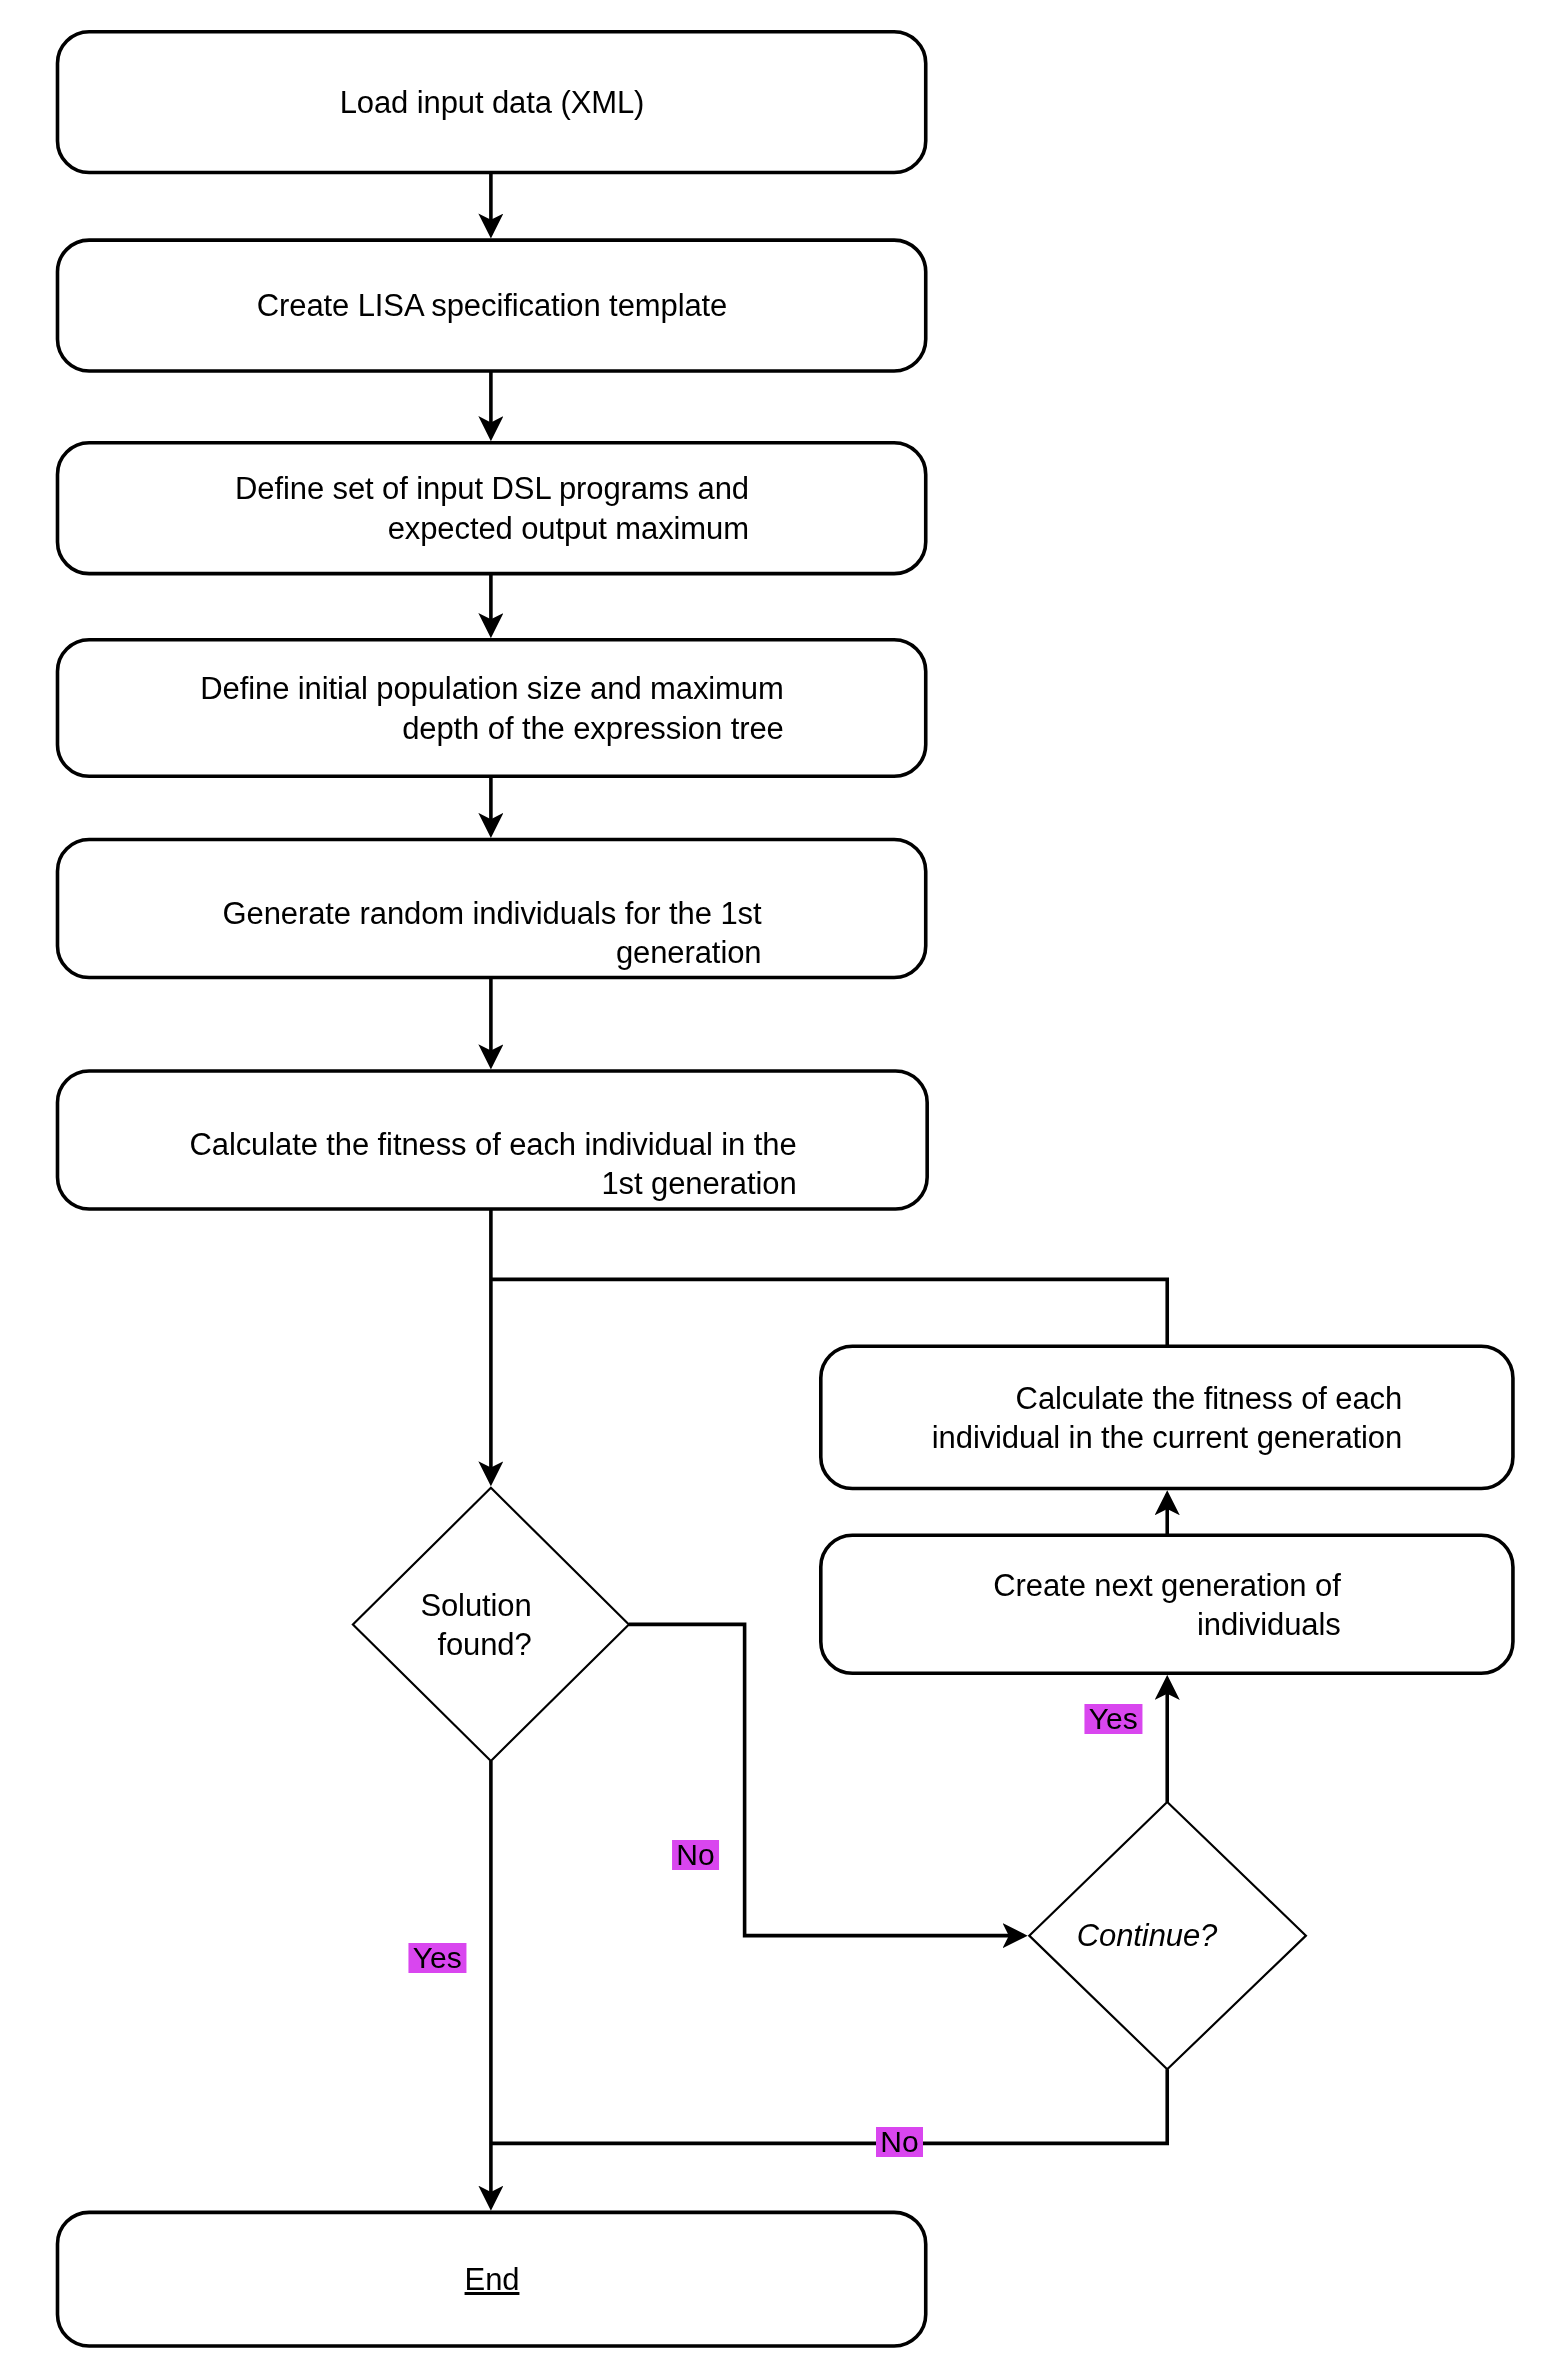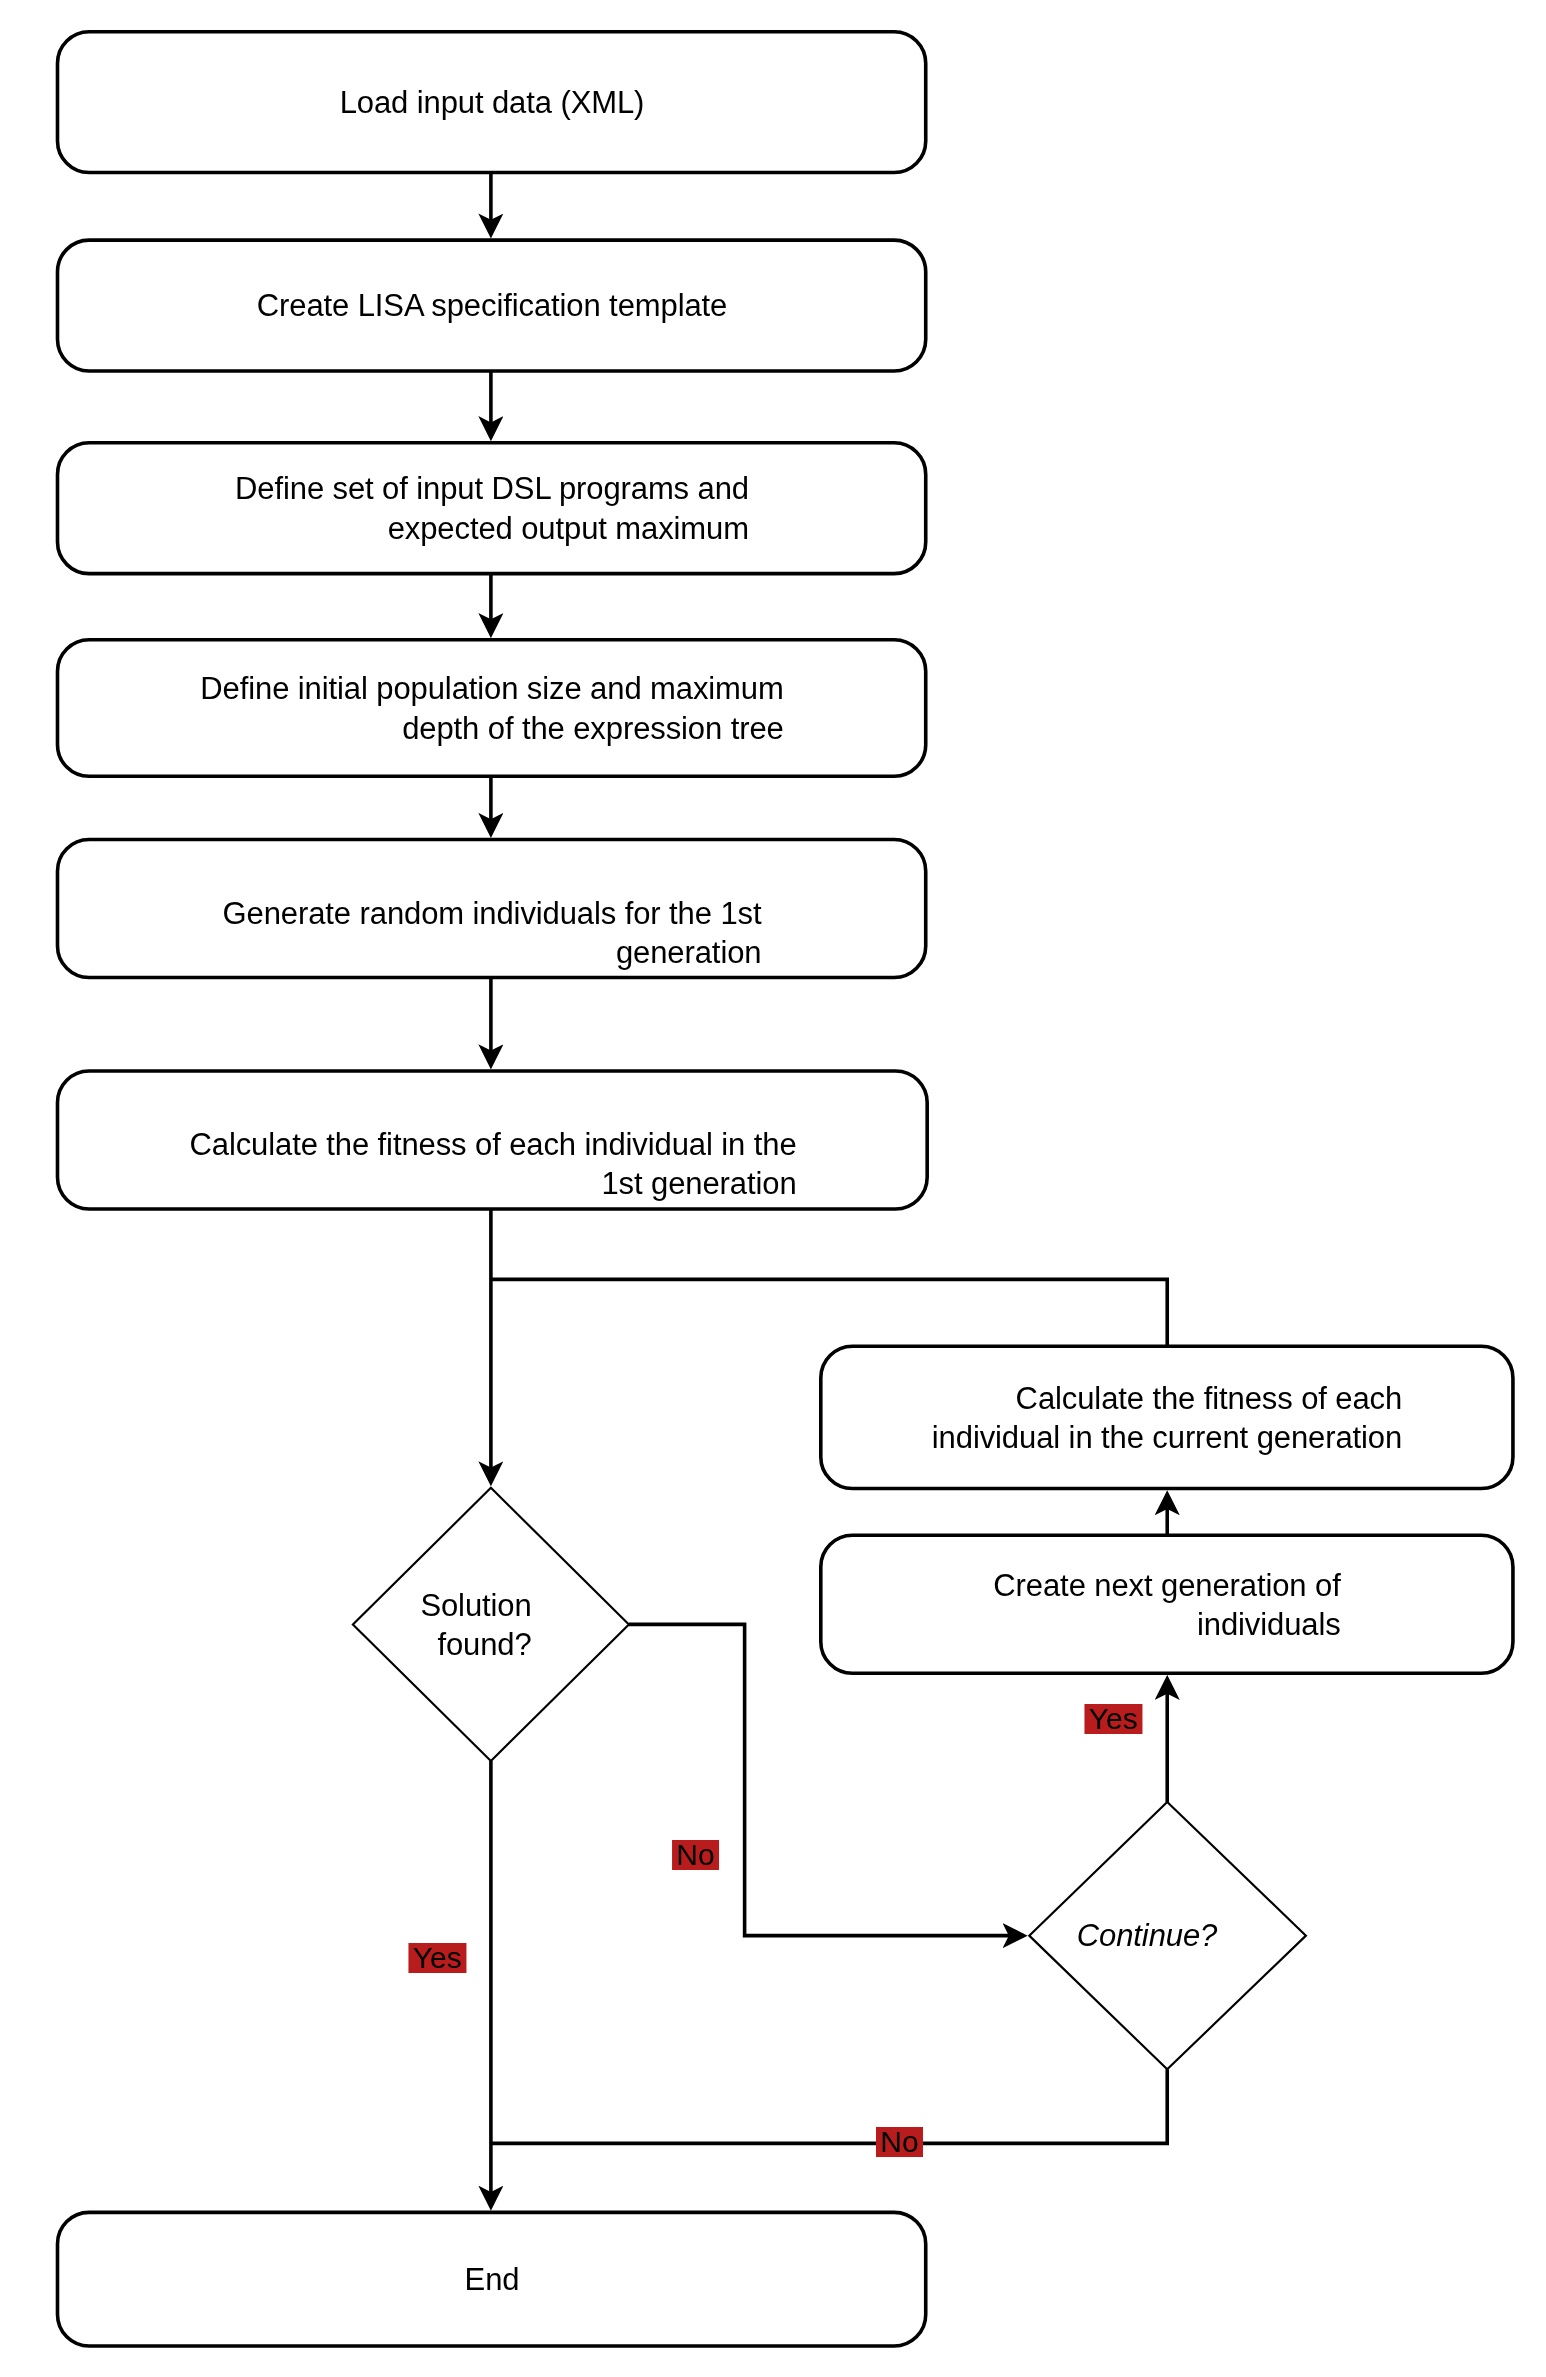--- a/index.html
+++ b/index.html
@@ -53,21 +53,21 @@
     align-items: center;
     justify-content: center;
     white-space: pre-line;
     letter-spacing: -0.1px;
   }
   .edge-label {
     position: absolute;
     color: #000000;
     font-size: 30px;
     font-family: "Liberation Sans", sans-serif;
-    background: #b91c1c;
+    background: #d946ef;
     padding: 0 4.3px;
     line-height: 1;
   }
 </style>
 </head>
 <body>
 
 <div id="canvas">
 
   <svg id="flow-svg" viewBox="0 0 2151 3307">
@@ -144,21 +144,21 @@
 found?</div>
 
   <div class="node-label" style="left:821px; top:1347px; width:692px; height:142px;">Calculate the fitness of each
 individual in the current generation</div>
 
   <div class="node-label" style="left:821px; top:1536px; width:692px; height:138px;">Create next generation of
 individuals</div>
 
   <div class="node-label" style="left:1009px; top:1900px; width:276px; height:72px;font-style:italic;">Continue?</div>
 
-  <div class="node-label" style="left:58px; top:2213px; width:868px; height:134px;">End</div>
+  <div class="node-label" style="left:58px; top:2213px; width:868px; height:134px;text-decoration:underline;">End</div>
 
   <div class="edge-label" style="left:719px; top:1840px; transform:translate(-100%,0);">No</div>
 
   <div class="edge-label" style="left:466px; top:1943px; transform:translate(-100%,0);">Yes</div>
 
   <div class="edge-label" style="left:1142px; top:1704px; transform:translate(-100%,0);">Yes</div>
 
   <div class="edge-label" style="left:876px; top:2127px;">No</div>
 
 </div>

